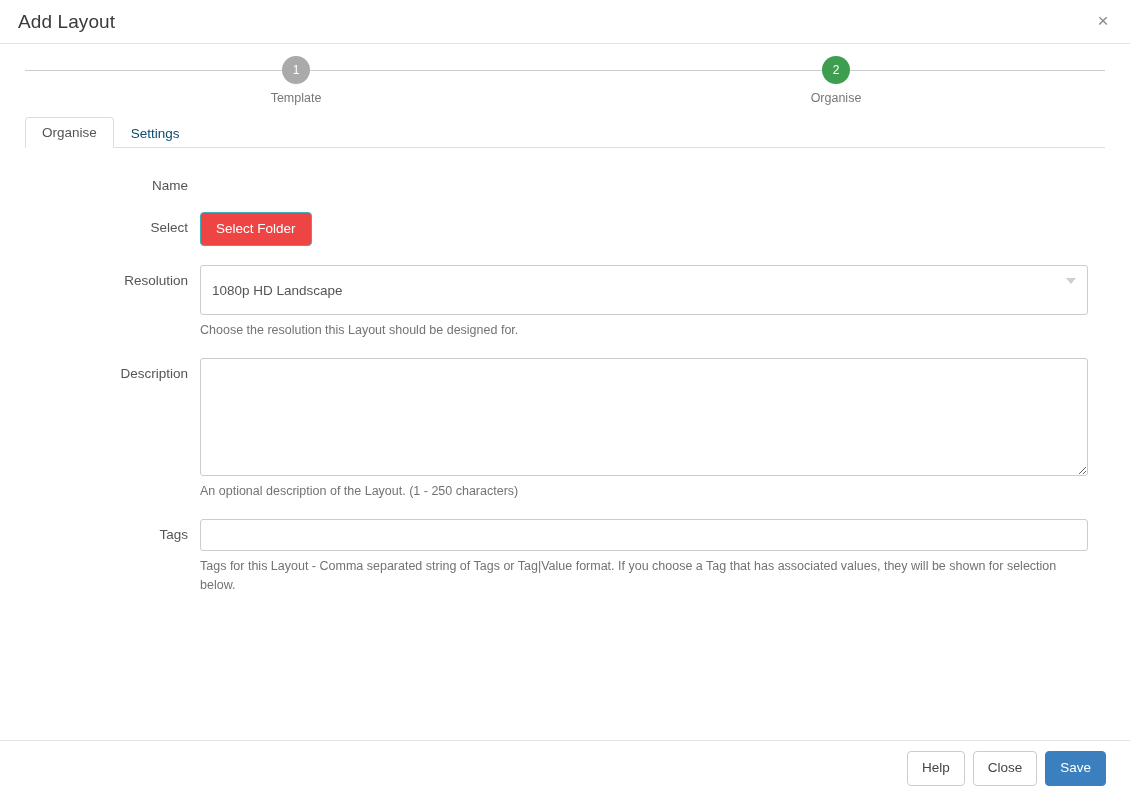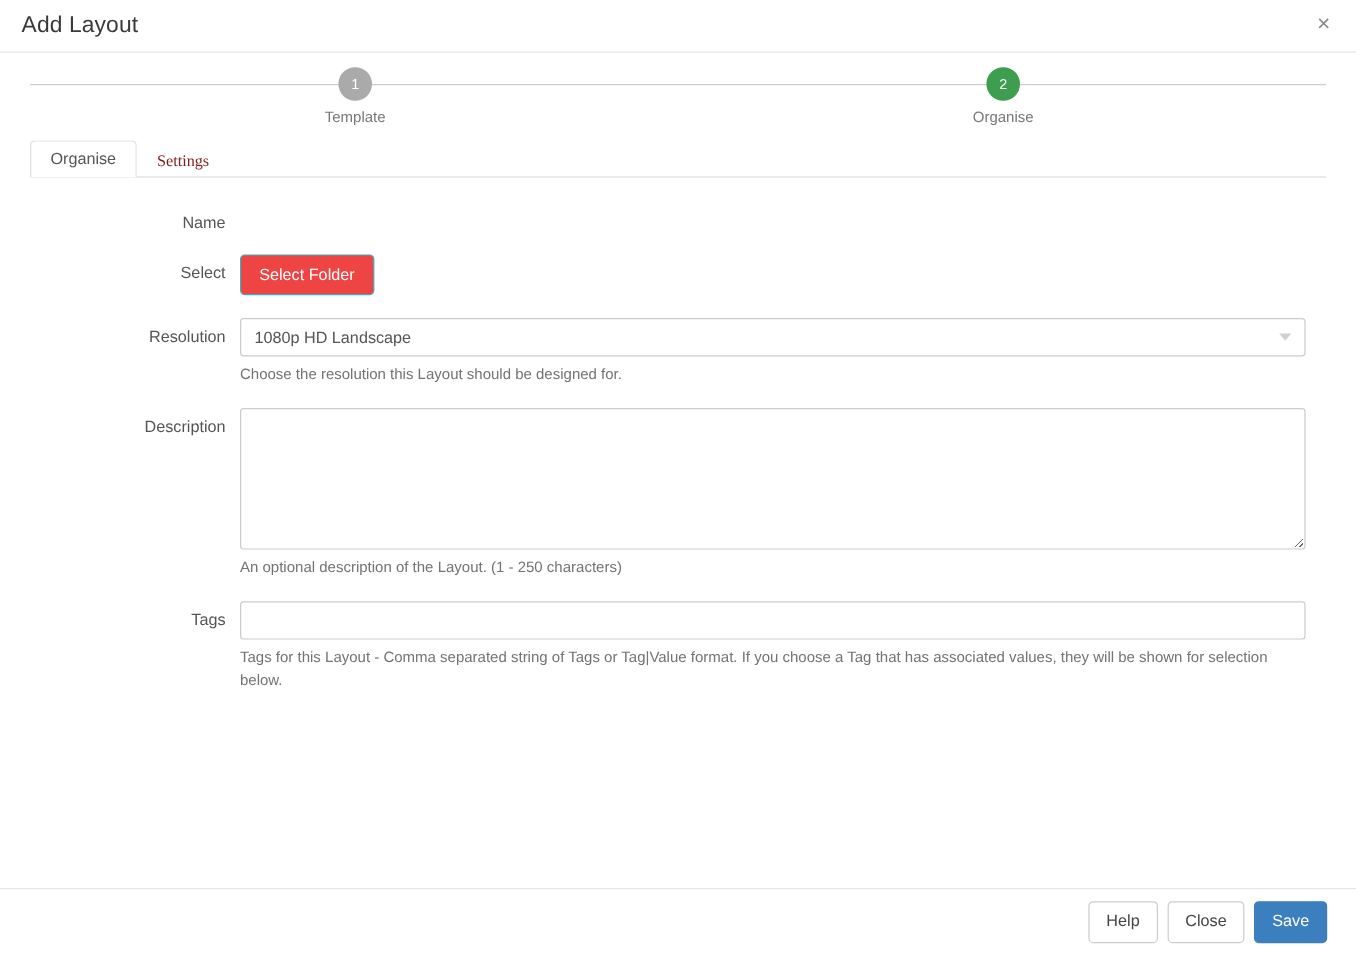--- a/index.html
+++ b/index.html
@@ -121,21 +121,21 @@
     top: 1px;
     background: transparent;
     font-family: "Liberation Sans", sans-serif;
   }
   .tab.active {
     background: #ffffff;
     border-color: #dddddd;
     border-bottom: 1px solid #ffffff;
     color: #555555;
   }
-  .tab.inactive { color: #7f1d1d; font-family: Liberation Serif, serif; }
+  .tab.inactive { color: #0c4a6e; }
 
   
   .modal-body {
     flex: 1 1 auto;
     padding: 22px 25px 0 25px;
     overflow: hidden;
   }
   .form-row {
     display: flex;
     align-items: flex-start;
@@ -172,21 +172,21 @@
     font-size: 12.5px;
     color: #737373;
     line-height: 1.45;
     max-width: 880px;
   }
 
   
   .select-wrap { position: relative; }
   .form-select {
     width: 100%;
-    height: 32px;
+    height: 50px;
     border: 1px solid #cccccc;
     border-radius: 3px;
     padding: 6px 30px 6px 11px;
     font-size: 13.5px;
     color: #555555;
     font-family: "Liberation Sans", sans-serif;
     background: #ffffff;
     -webkit-appearance: none;
     appearance: none;
     outline: none;

